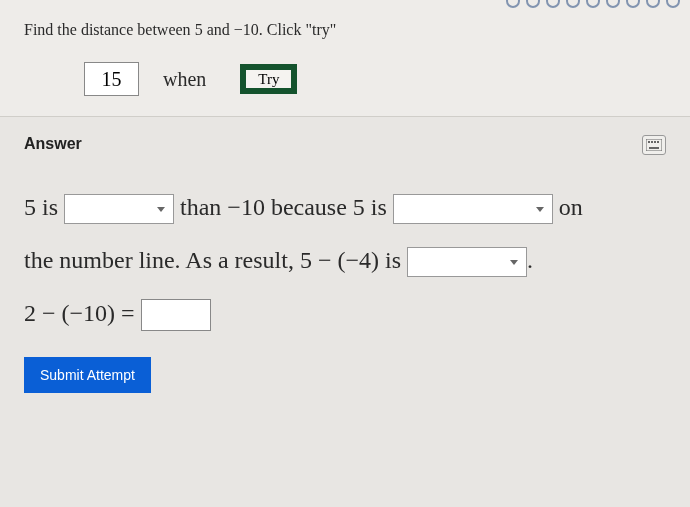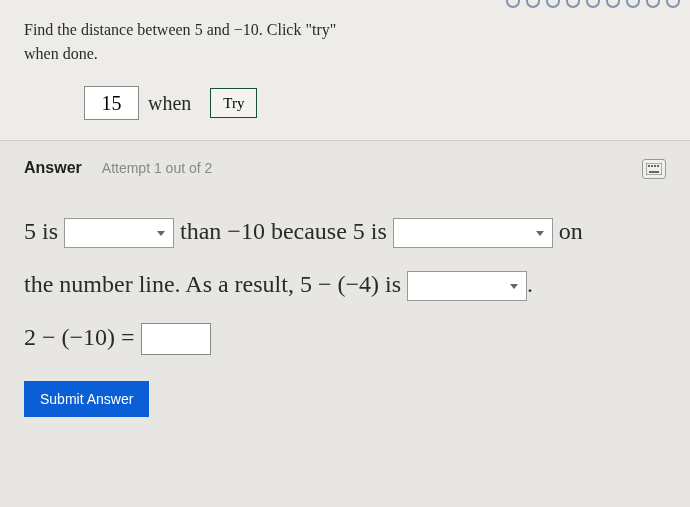--- a/index.html
+++ b/index.html
@@ -35,37 +35,37 @@
   }
   .question {
     font-size: 16px;
     line-height: 1.5;
   }
   .input-row {
     margin-top: 20px;
     margin-left: 60px;
     display: flex;
     align-items: center;
-    gap: 9px;
+    gap: 24px;
     font-size: 20px;
   }
   .num-input {
     width: 55px;
     height: 34px;
     border: 1px solid #888;
     background: #fff;
     text-align: center;
     font-size: 20px;
     font-family: inherit;
     padding: 2px;
   }
   .try-btn {
     height: 30px;
     padding: 0 12px;
-    border: 1px solid #14532d;
+    border: 6px solid #14532d;
     background: #f5f3f0;
     font-size: 15px;
     font-family: inherit;
     cursor: pointer;
     margin-left: 10px;
   }
   .answer-section {
     padding: 18px 24px 20px 24px;
     background: #e8e6e3;
     position: relative;
@@ -151,45 +151,43 @@
     <span></span>
     <span></span>
     <span></span>
     <span></span>
     <span></span>
 </div>
 
 <div class="top-section">
   <div class="question">
     <span>Find the distance between </span><span class="math">5</span><span> and </span><span class="math">−10</span><span>. Click "try"</span><br>
-    <span>when done.</span>
   </div>
   <div class="input-row">
     <input class="num-input" value="15" style="">
     <span>when</span>
     <button class="try-btn">Try</button>
   </div>
 </div>
 
 <div class="answer-section">
   <div class="answer-header">
     <span class="answer-label">Answer</span>
-    <span class="attempt">Attempt 1 out of 2</span>
   </div>
   <div class="keyboard-icon">
     <svg viewBox="0 0 16 12">
         <rect x="0" y="0" width="16" height="12" fill="none" stroke="#666" stroke-width="1"></rect>
         <rect x="2" y="2" width="2" height="2" fill="#666"></rect>
         <rect x="5" y="2" width="2" height="2" fill="#666"></rect>
         <rect x="8" y="2" width="2" height="2" fill="#666"></rect>
         <rect x="11" y="2" width="2" height="2" fill="#666"></rect>
         <rect x="3" y="8" width="10" height="2" fill="#666"></rect>
       </svg>
   </div>
 
   <div class="fill-text">
     <span class="math">5 is </span><span class="dropdown dd1"></span><span> than </span><span class="math">−10</span><span> because </span><span class="math">5</span><span> is </span><span class="dropdown dd2"></span><span> on</span><br>
     <span>the number line. As a result, </span><span class="math">5 − (−4)</span><span> is </span><span class="dropdown dd3"></span><span>.</span><br>
     <span class="math">2 − (−10) =</span> <span class="eq-input"></span>
   </div>
 
-  <button class="submit-btn">Submit Answer</button>
+  <button class="submit-btn">Submit Attempt</button>
 </div>
 
 </body></html>

